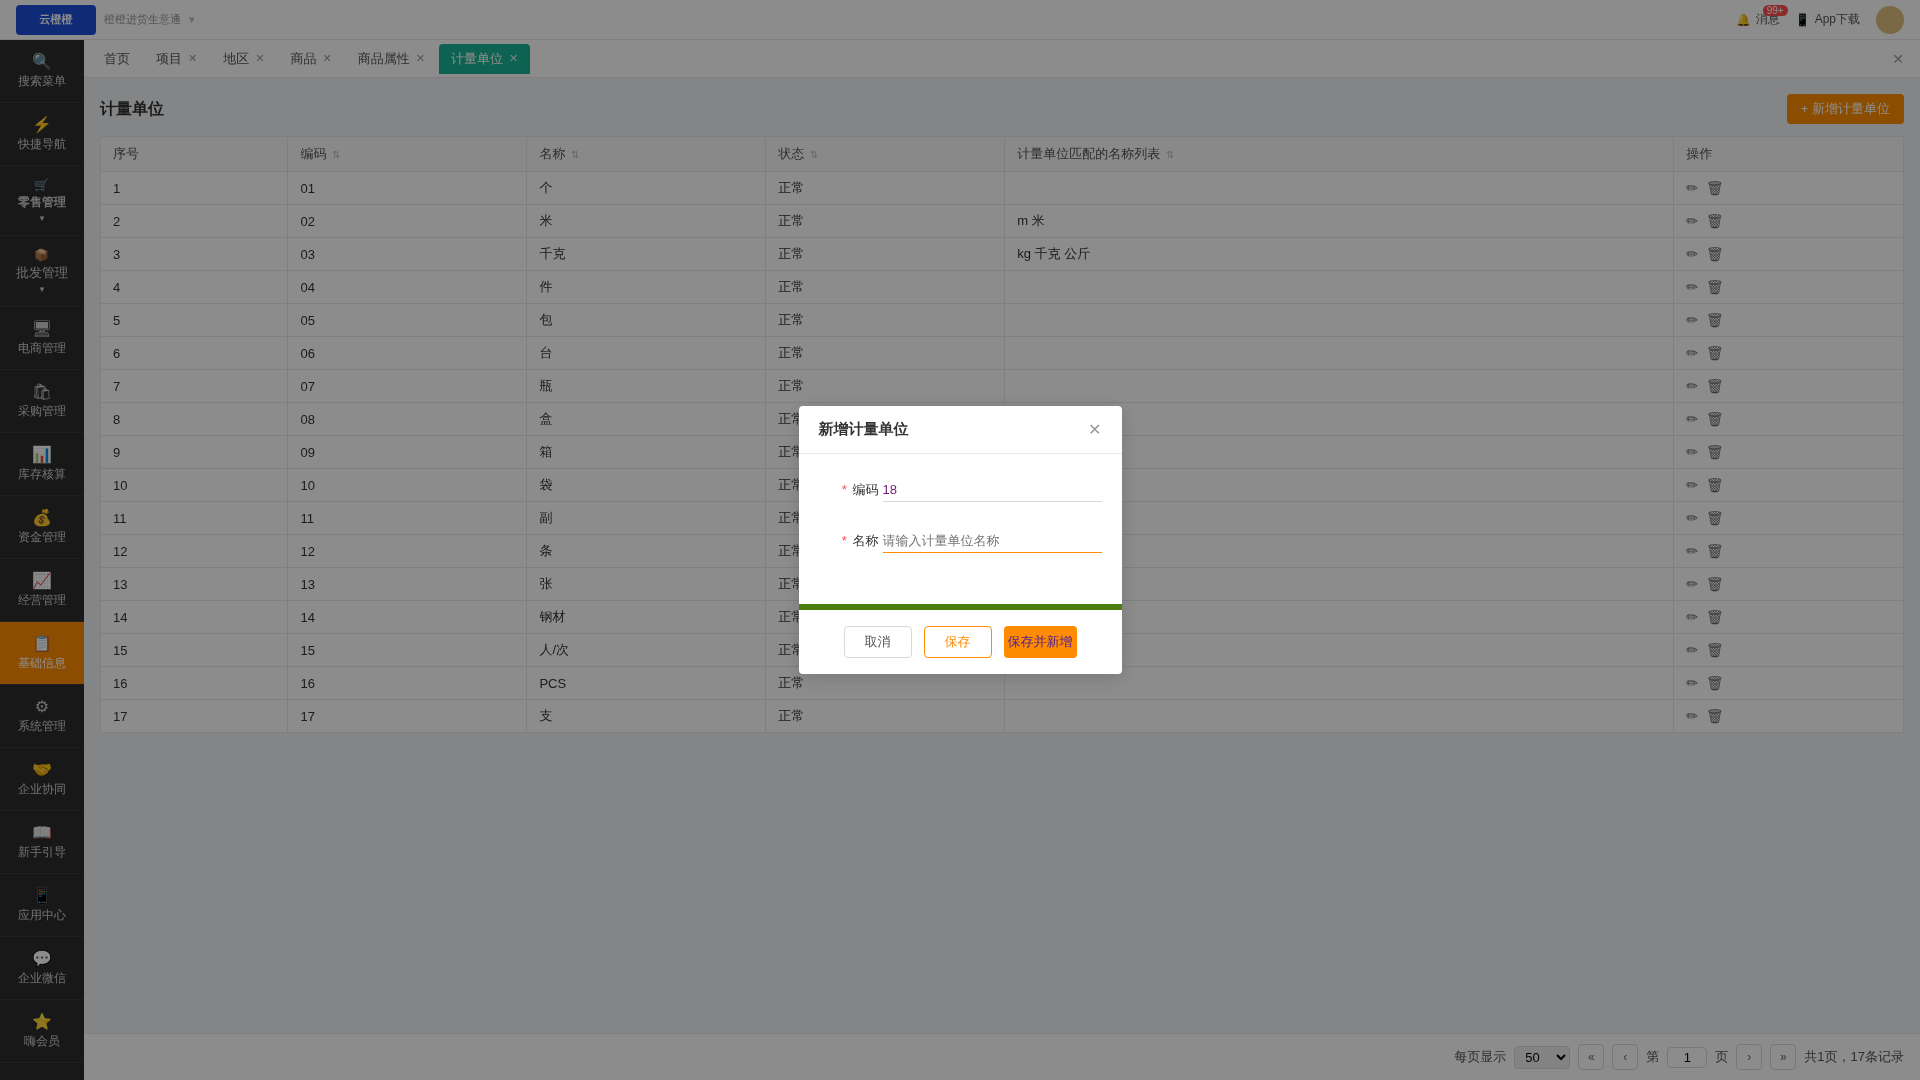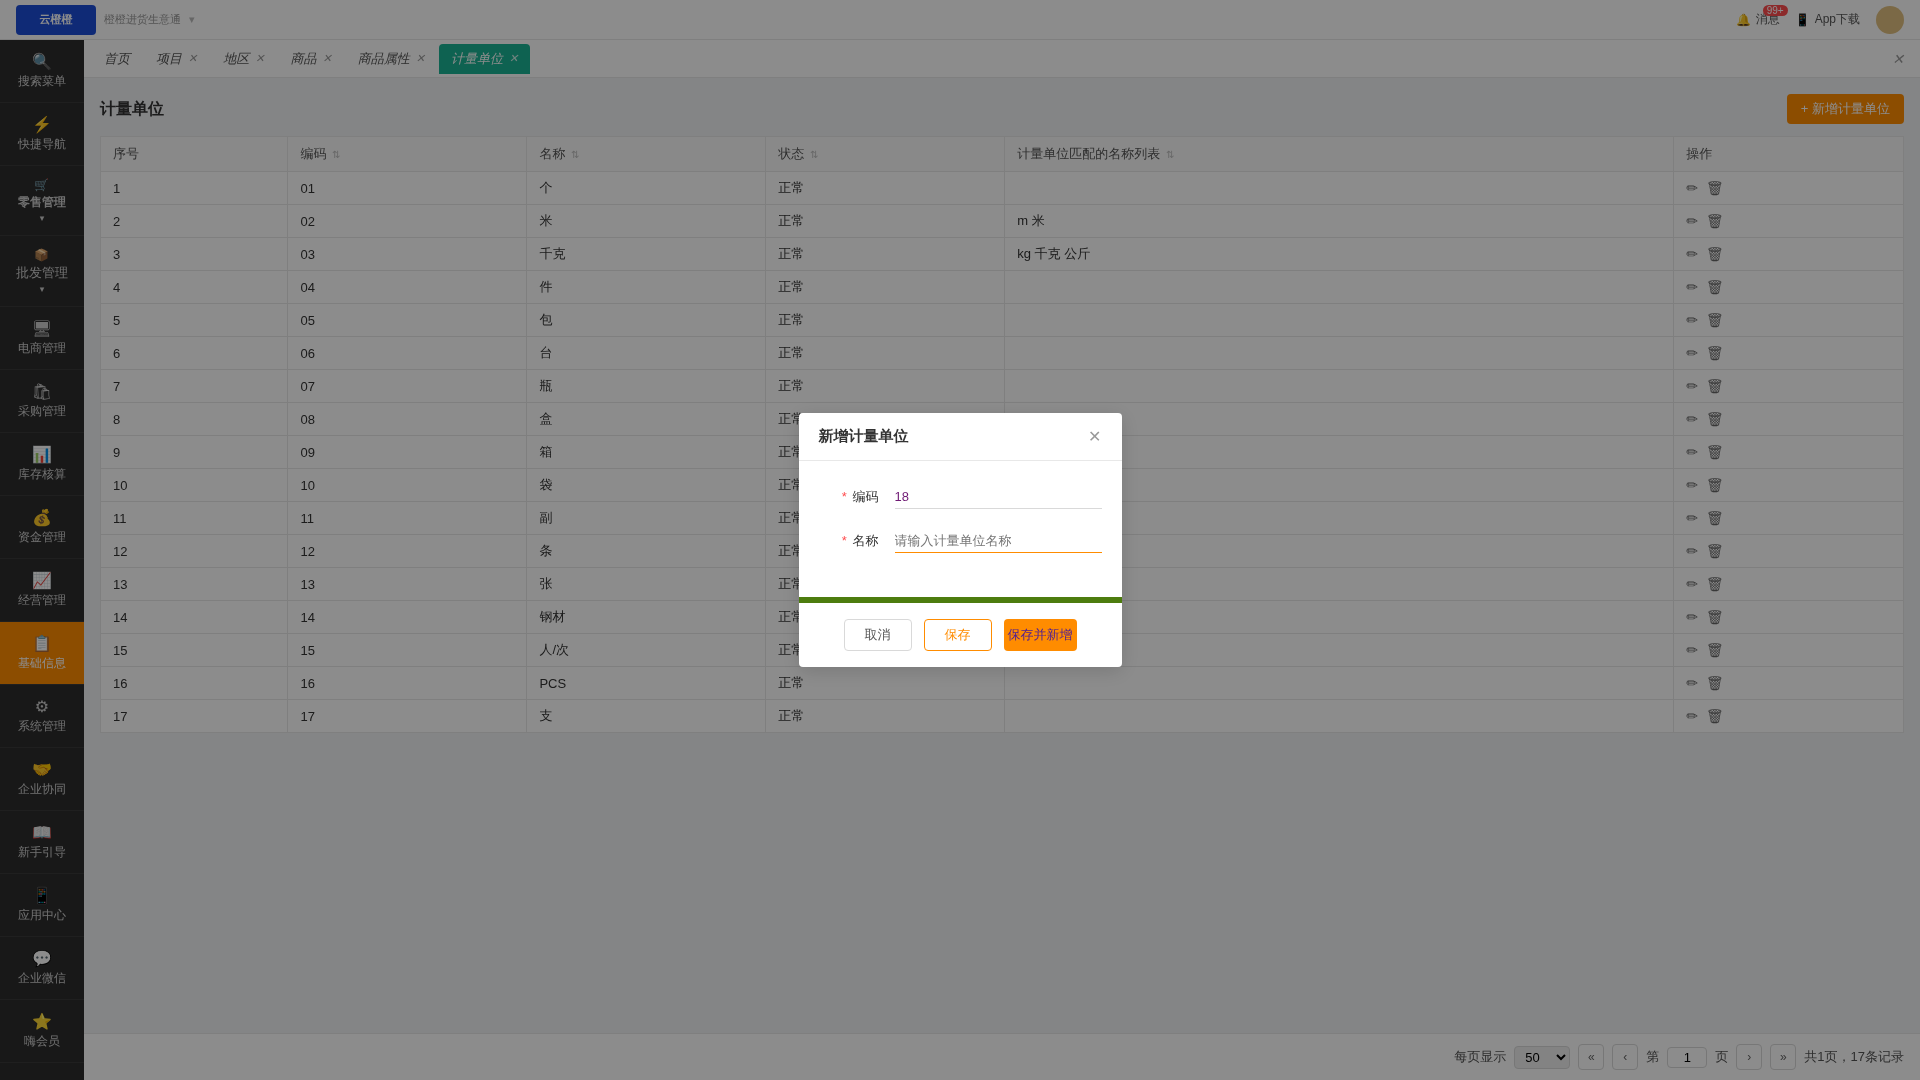--- a/index.html
+++ b/index.html
@@ -120,21 +120,20 @@
     
     .tab-bar {
       height: 38px;
       background: #fff;
       display: flex;
       align-items: center;
       padding: 0 8px;
       border-bottom: 1px solid #e8e8e8;
       flex-shrink: 0;
       gap: 2px;
-      font-style: italic;
     }
     .tab {
       height: 30px;
       padding: 0 12px;
       display: flex;
       align-items: center;
       gap: 6px;
       font-size: 13px;
       cursor: pointer;
       border-radius: 4px 4px 0 0;
@@ -285,22 +284,22 @@
       cursor: pointer;
       color: #999;
       font-size: 16px;
     }
     .modal-body {
       padding: 24px 20px;
     }
     .form-row {
       display: flex;
       align-items: center;
-      margin-bottom: 20px;
-      gap: 16px;
+      margin-bottom: 27px;
+      gap: 4px;
     }
     .form-label {
       width: 60px;
       text-align: right;
       font-size: 13px;
       color: #333;
       flex-shrink: 0;
     }
     .form-label .required {
       color: #ff4d4f;

